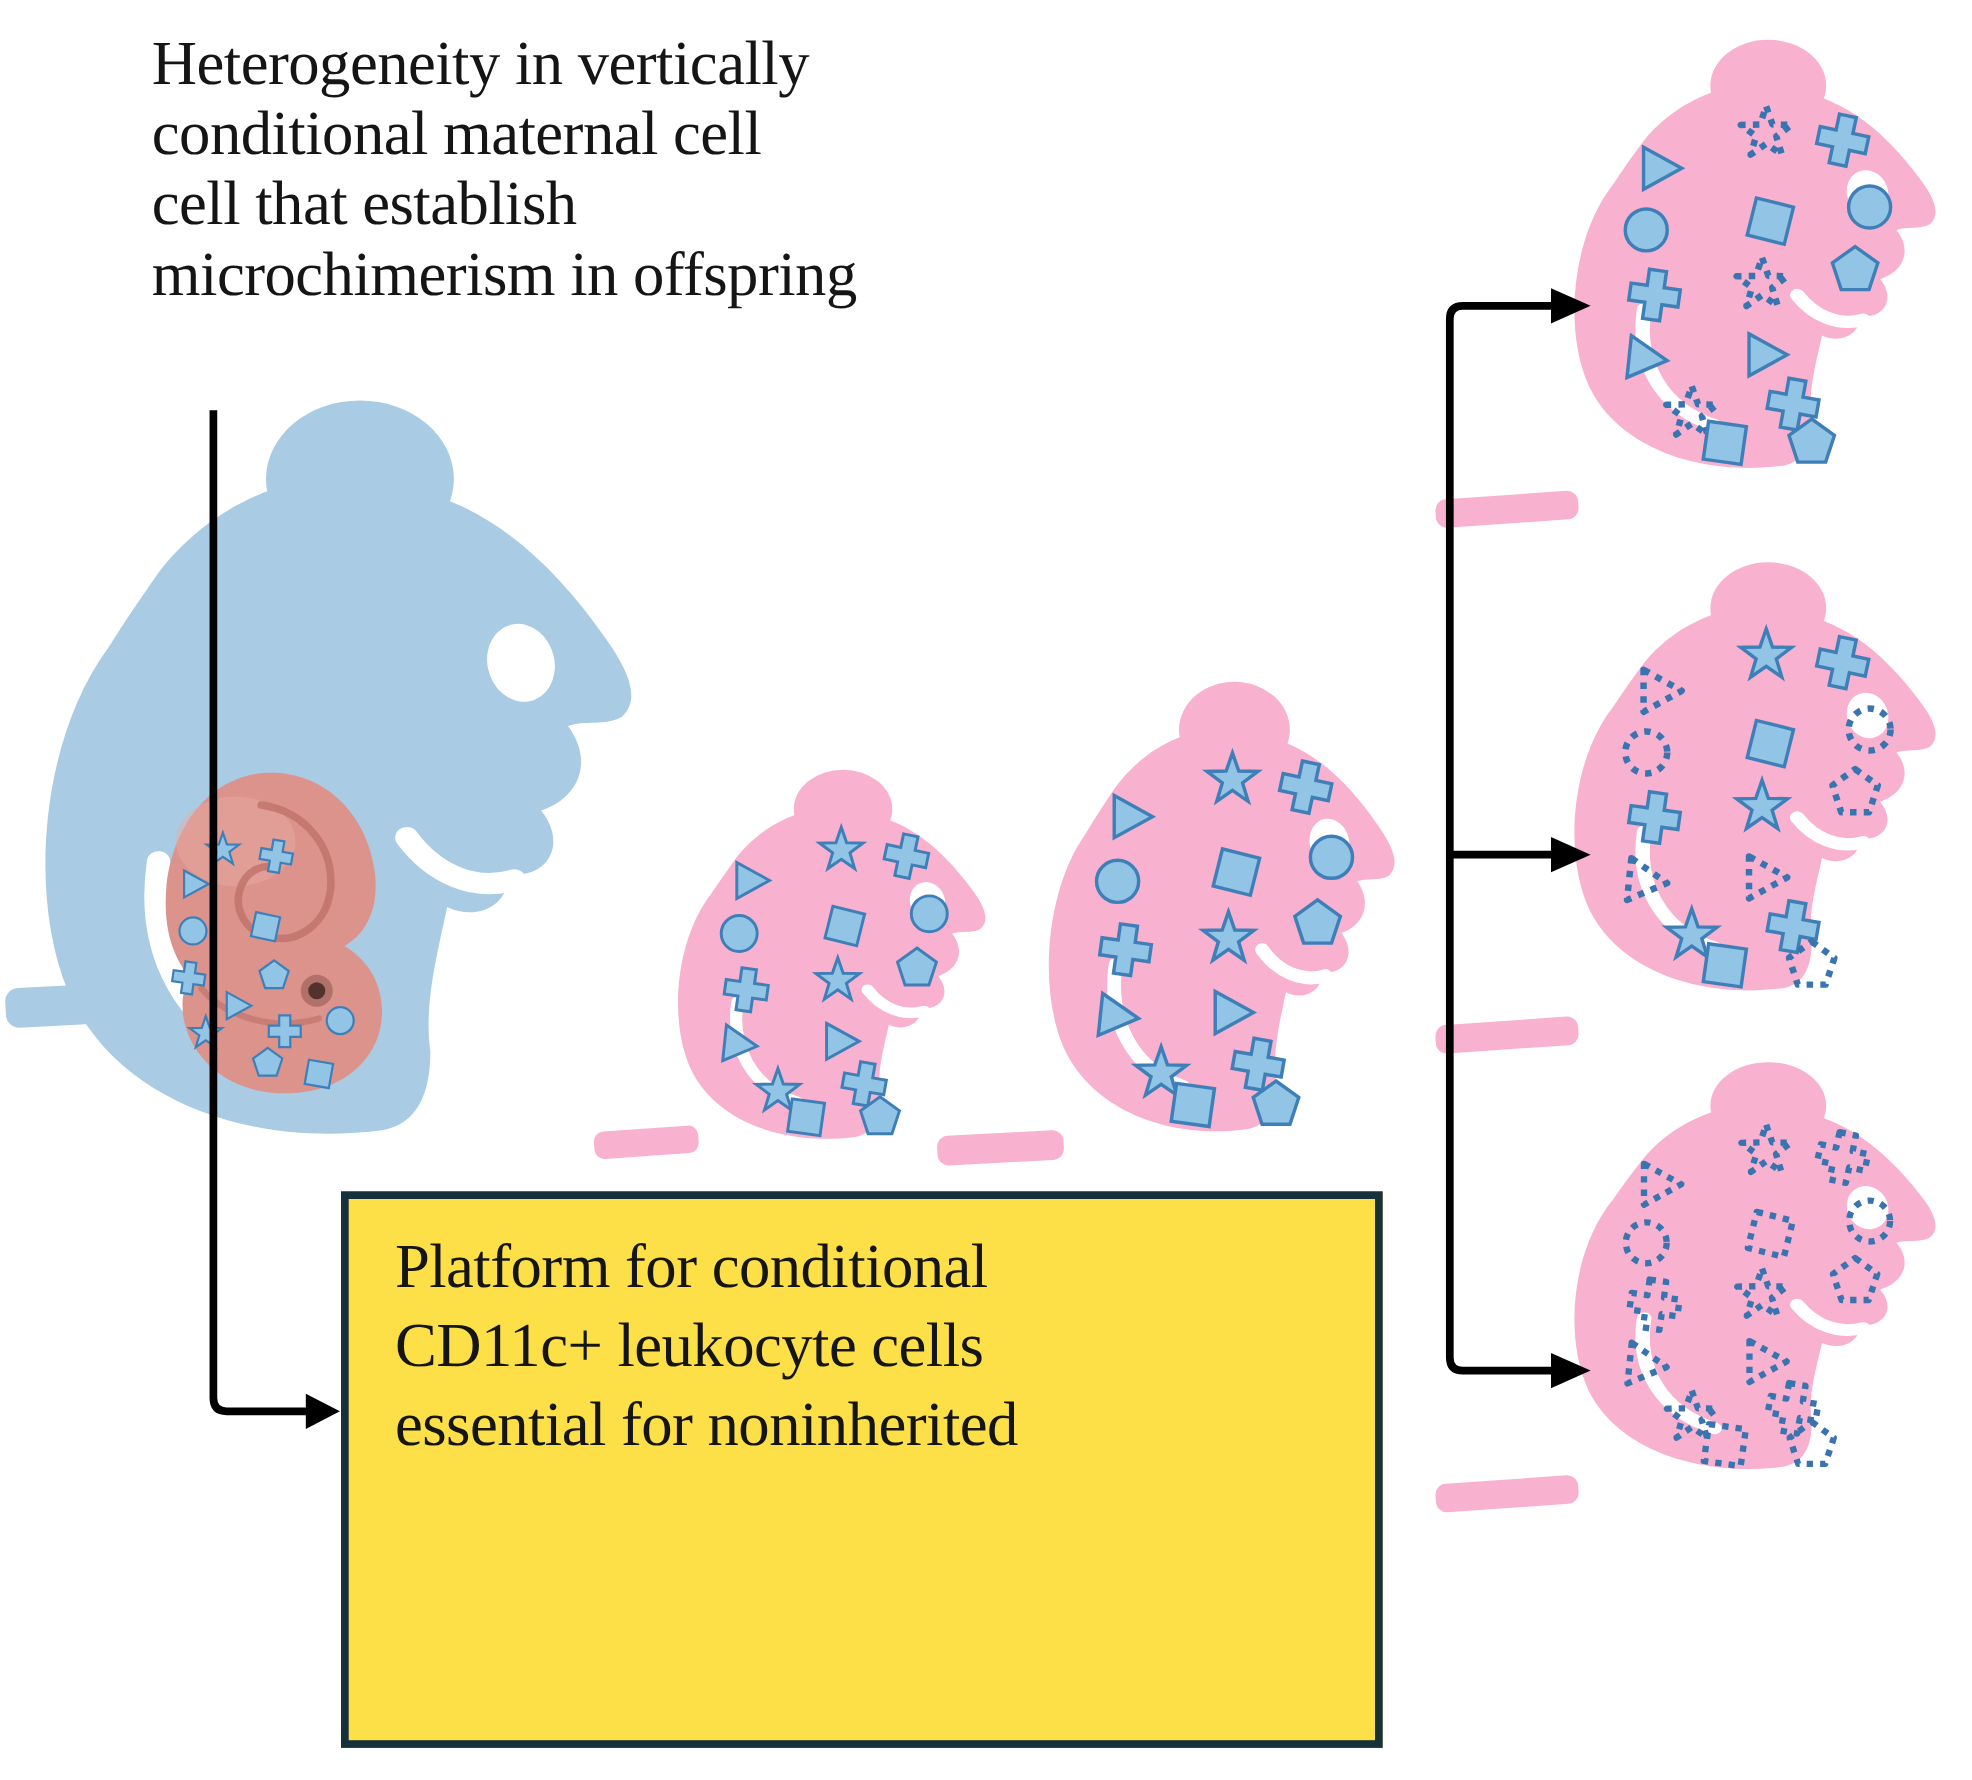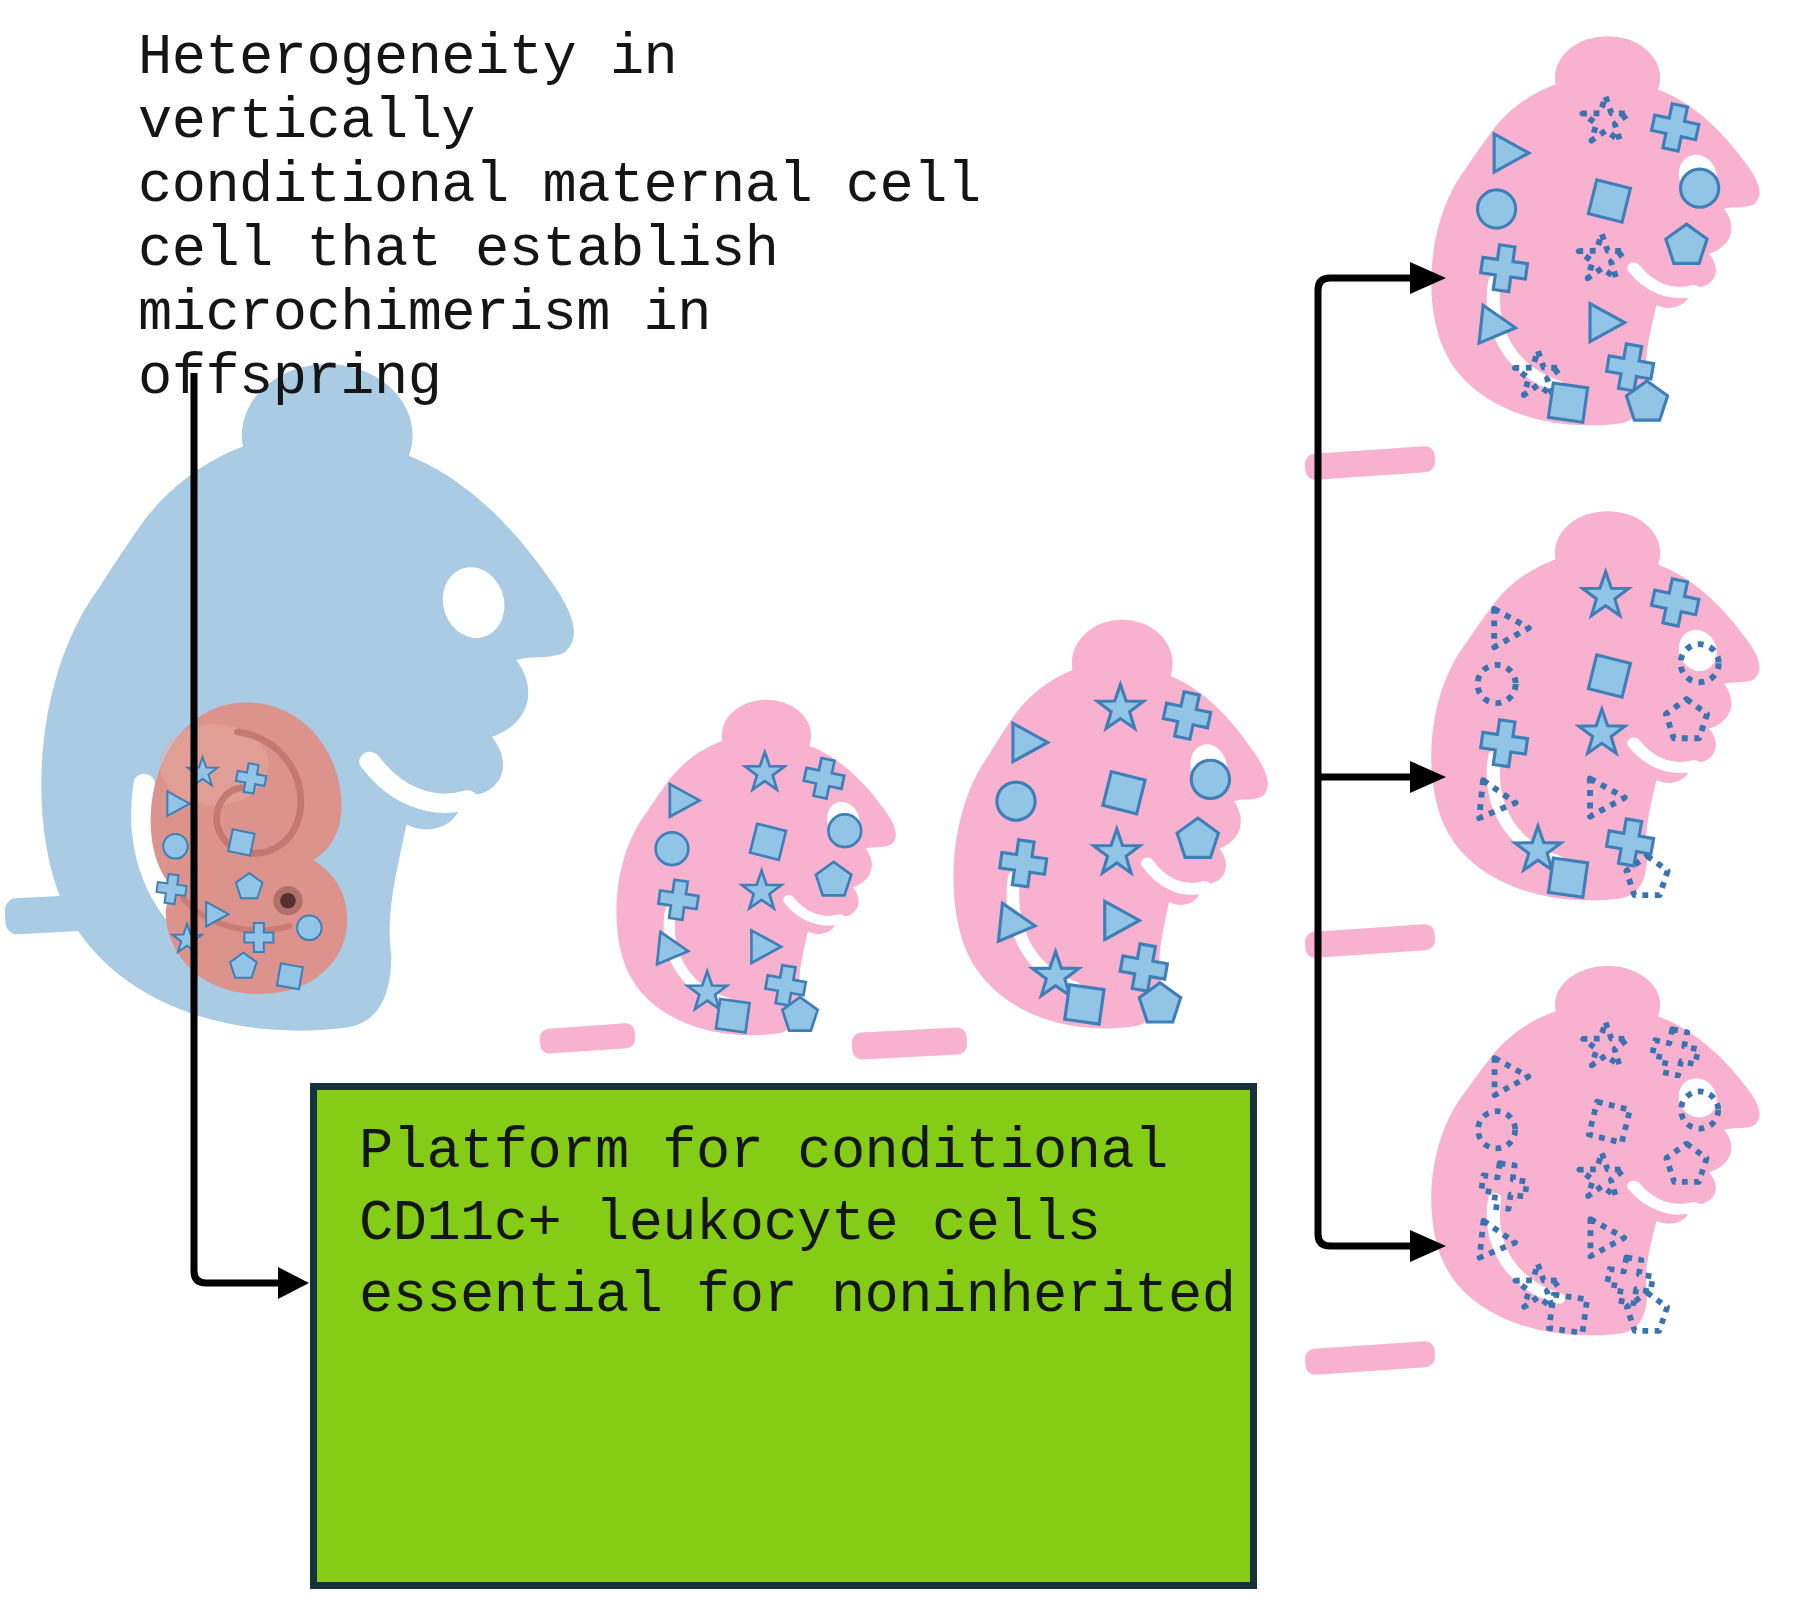--- a/index.html
+++ b/index.html
@@ -1,33 +1,33 @@
 <!DOCTYPE html>
 <html style="--background: #ffffff; --mother_blue: #a9cbe3; --offspring_pink: #f8b1cf; --cell_fill: #92c5e5; --cell_stroke: #3f7fb8; --cell_dotted_stroke: #3a74b0; --embryo_body: #dc938c; --embryo_highlight: #e7aca3; --embryo_detail: #c0736b; --embryo_eye: #53312c; --arrow_black: #000000; --box_border: #16303c;"><head>
 <meta charset="utf-8">
 <style>
   html,body{margin:0;padding:0;background:#fff;}
   .canvas{
     position:relative;width:1793px;height:1618px;background:var(--background,#fff);
-    overflow:hidden;font-family:Liberation Mono, monospace;
+    overflow:hidden;font-family:Liberation Serif, serif;
   }
   .canvas svg.scene{position:absolute;left:0;top:0;}
   .mw{fill:#fff;}
   .mw-s{fill:none;stroke:#fff;stroke-width:7;stroke-linecap:round;}
   .cell-solid{fill:var(--cell_fill,#92c5e5);stroke:var(--cell_stroke,#3f7fb8);stroke-width:1.8;}
   .cell-dotted{fill:none;stroke:var(--cell_dotted_stroke,#3a74b0);stroke-width:3.4;stroke-dasharray:3.4 3.8;stroke-linejoin:round;}
   .arrow-line{stroke:var(--arrow_black,#000);stroke-width:7;fill:none;}
   .arrow-head{fill:var(--arrow_black,#000);}
   .figure-title{
     position:absolute;left:138px;top:26px;width:860px;
     font-size:57px;line-height:64px;color:#151515;letter-spacing:-0.5px;
   }
   .statement-box{
     position:absolute;left:310px;top:1083px;width:947px;height:506px;
-    box-sizing:border-box;border:7px solid var(--box_border,#16303c);background:#84cc16;
+    box-sizing:border-box;border:7px solid var(--box_border,#16303c);background:#fde047;
   }
   .statement-text{
     padding:26px 12px 0 42px;font-size:57px;line-height:72px;color:#151515;letter-spacing:-0.5px;
   }
 </style>
 </head>
 <body>
 
 <div class="canvas">
 

